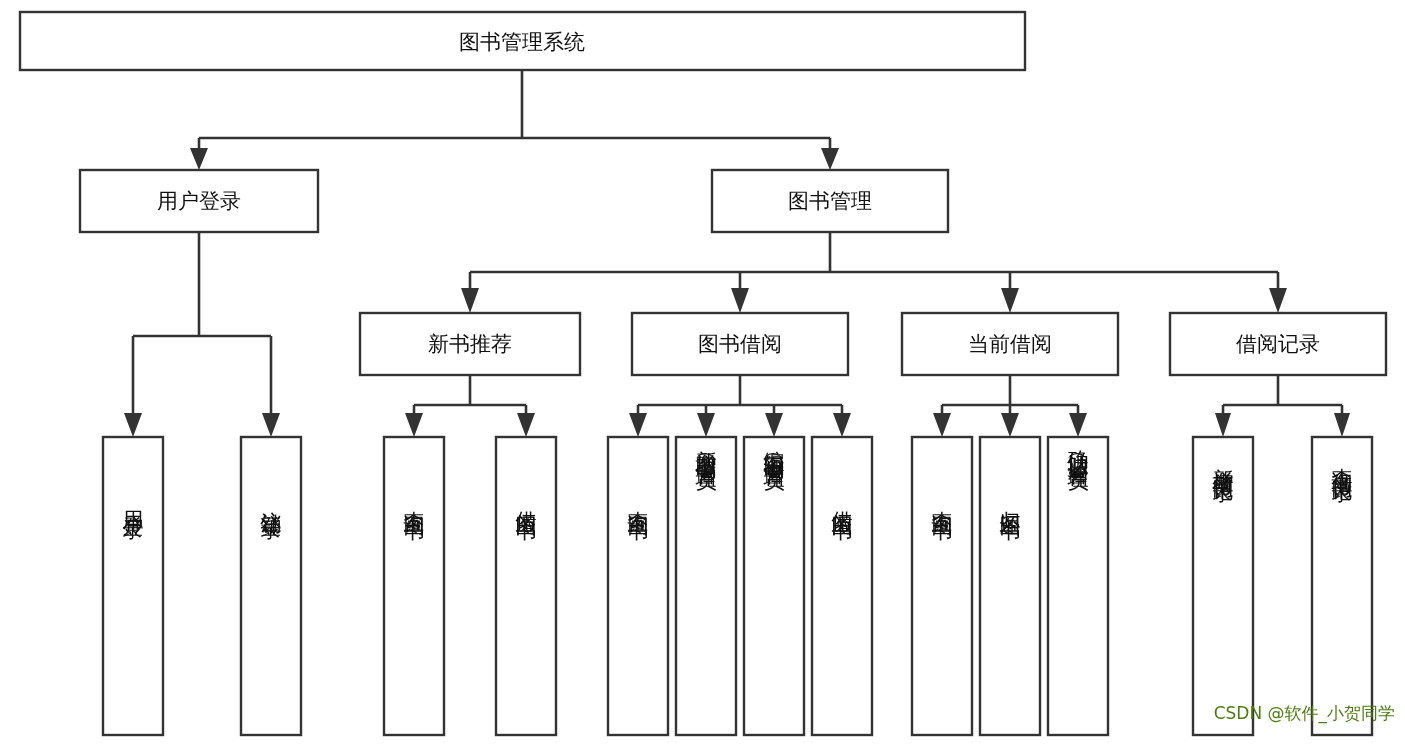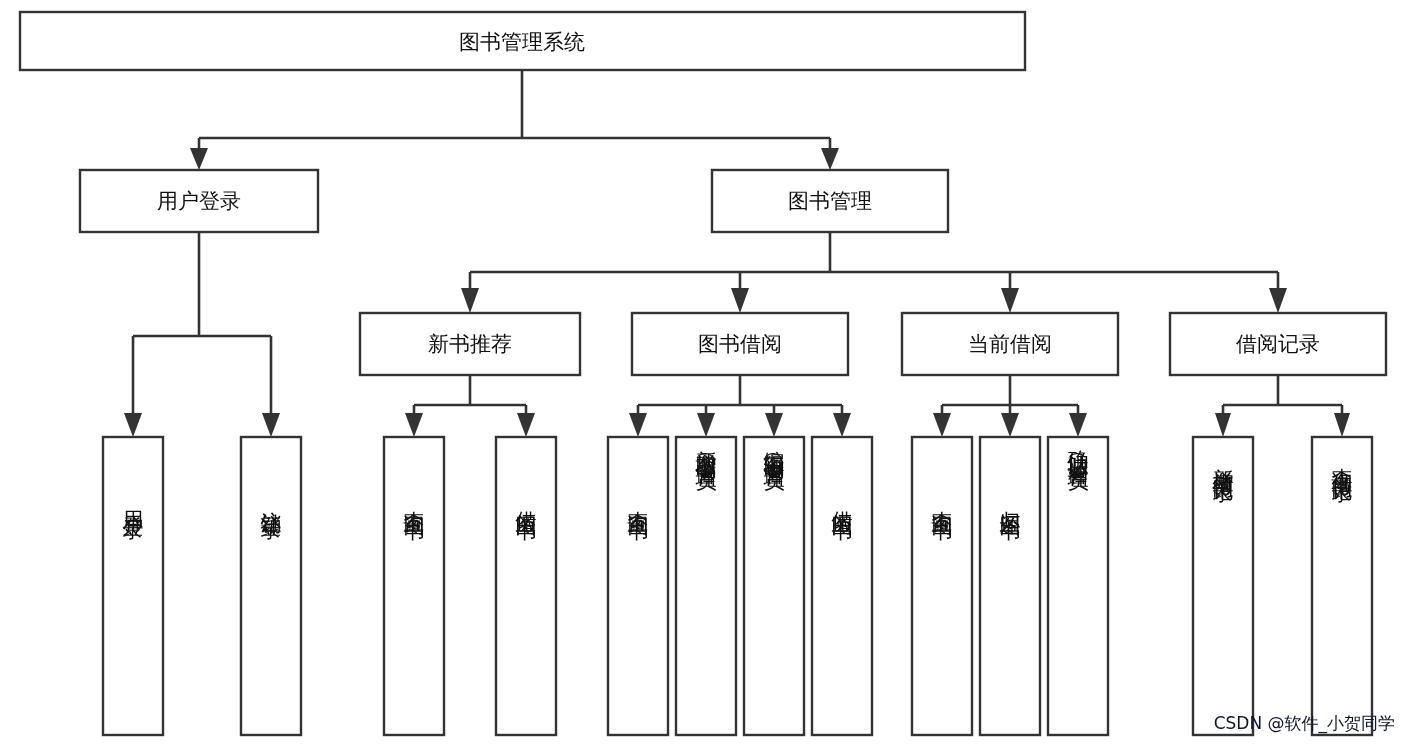--- a/index.html
+++ b/index.html
@@ -49,22 +49,22 @@
     font-family: "DejaVu Sans", "Liberation Sans", sans-serif;
     font-size: 21px;
     text-anchor: middle;
     writing-mode: vertical-rl;
     glyph-orientation-vertical: 0;
     letter-spacing: 3px;
   }
   .watermark {
     position: absolute;
     right: 10px;
-    bottom: 12px;
-    color: #0f172a;
+    bottom: 22px;
+    color: #4d7c0f;
     font-size: 17px;
     font-family: "DejaVu Sans", "Liberation Sans", sans-serif;
     white-space: nowrap;
     pointer-events: none;
   }
 </style>
 </head>
 <body>
 
 <svg id="diagram" viewBox="0 0 1405 747">

